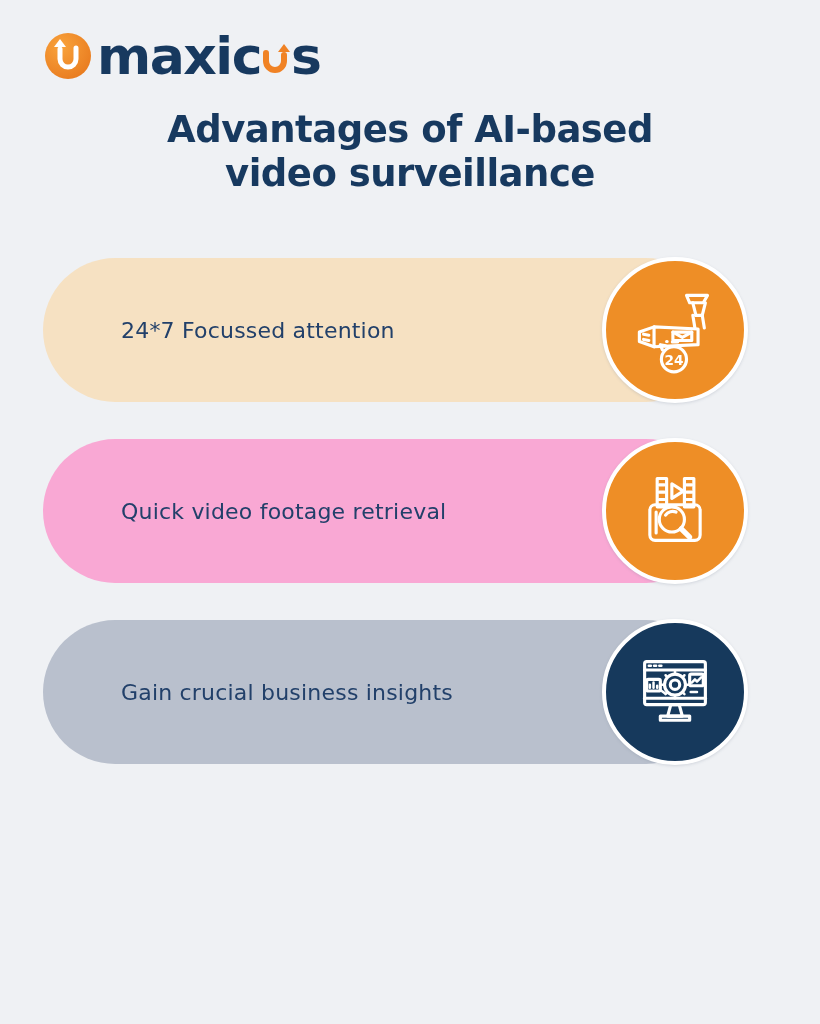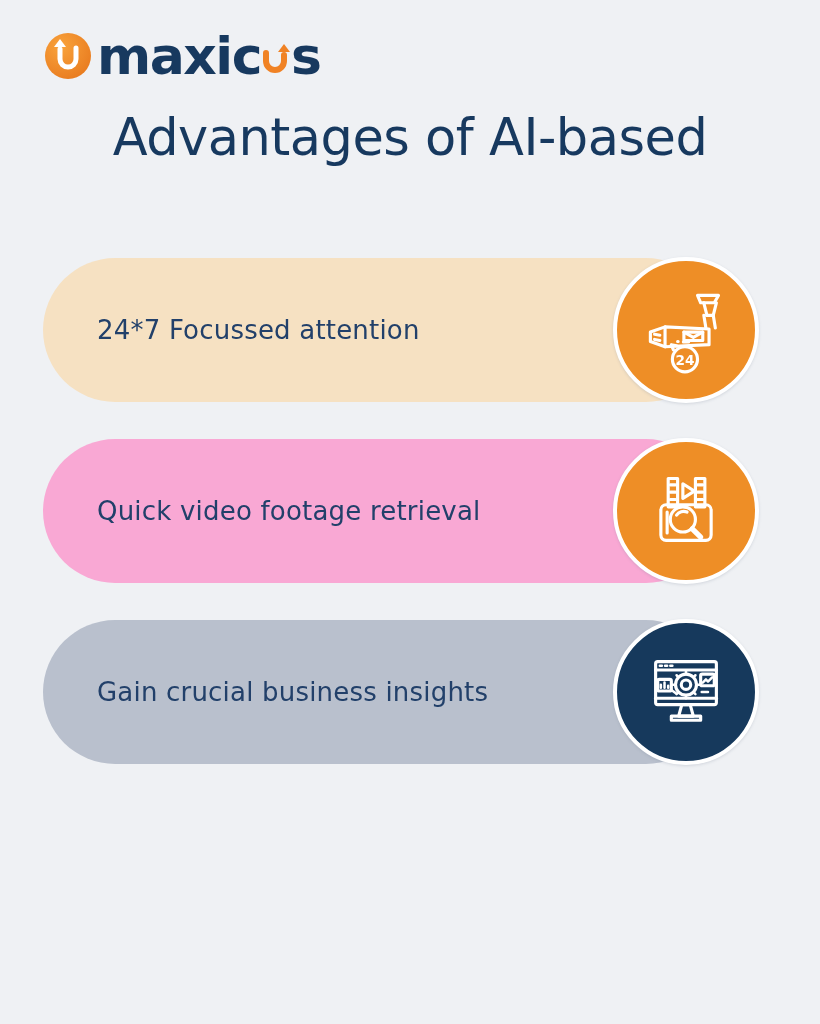--- a/index.html
+++ b/index.html
@@ -22,39 +22,39 @@
     display: flex; align-items: baseline;
     font-size: 52px; font-weight: bold; color: #17395f;
     letter-spacing: -1.5px; line-height: 48px;
   }
   .logo-uglyph { width: 28px; height: 34px; margin: 0 1px; align-self: center; margin-top: 8px; }
 
   
   .title {
     position: absolute; top: 108px; left: 0; right: 0;
     text-align: center;
-    font-size: 51px; font-weight: normal; color: #17395f;
+    font-size: 37px; font-weight: bold; color: #17395f;
     line-height: 1.18; letter-spacing: -0.5px;
   }
 
   
   .rows { position: absolute; top: 258px; left: 43px; width: 720px; }
   .row { position: relative; height: 144px; margin-bottom: 37px; }
   .pill {
     position: absolute; left: 0; right: 45px; top: 0; bottom: 0;
     border-radius: 72px;
     display: flex; align-items: center;
   }
   .row-label {
-    padding-left: 54px;
-    font-size: 26px; color: #22406a; letter-spacing: 0.2px;
+    padding-left: 78px;
+    font-size: 22px; color: #22406a; letter-spacing: 0.2px;
     white-space: nowrap;
   }
   .icon-circle {
-    position: absolute; right: 4px; top: 50%;
+    position: absolute; right: 15px; top: 50%;
     width: 146px; height: 146px; margin-top: -73px;
     border-radius: 50%;
     border: 4px solid #ffffff;
     box-shadow: 0 1px 3px rgba(120,130,150,0.25);
     display: flex; align-items: center; justify-content: center;
   }
   .icon-circle svg { display: block; }
   .icn { stroke: #ffffff; stroke-width: 3; fill: none; stroke-linecap: round; stroke-linejoin: round; }
 </style>
 </head>
@@ -77,20 +77,21 @@
     <svg class="logo-uglyph" viewBox="0 0 28 34">
       <path d="M4 10 v8 a9 9 0 0 0 18 0 V12" fill="none" stroke="#f08224" stroke-width="6" stroke-linecap="round"></path>
       <path d="M16 9 L22 1 L28 9 Z" fill="#f08224"></path>
     </svg>
     <span>s</span>
   </span>
 </div>
 
 <div class="title">
   <div>Advantages of AI-based</div>
+  <div>video surveillance</div>
 </div>
 
 <div class="rows">
 
   <div class="row">
     <div class="pill" style="background: rgb(246, 225, 194);">
       <span class="row-label">24*7 Focussed attention</span>
     </div>
     <div class="icon-circle" style="background: rgb(238, 142, 38);">
       <svg width="88" height="88" viewBox="0 0 84 84">

